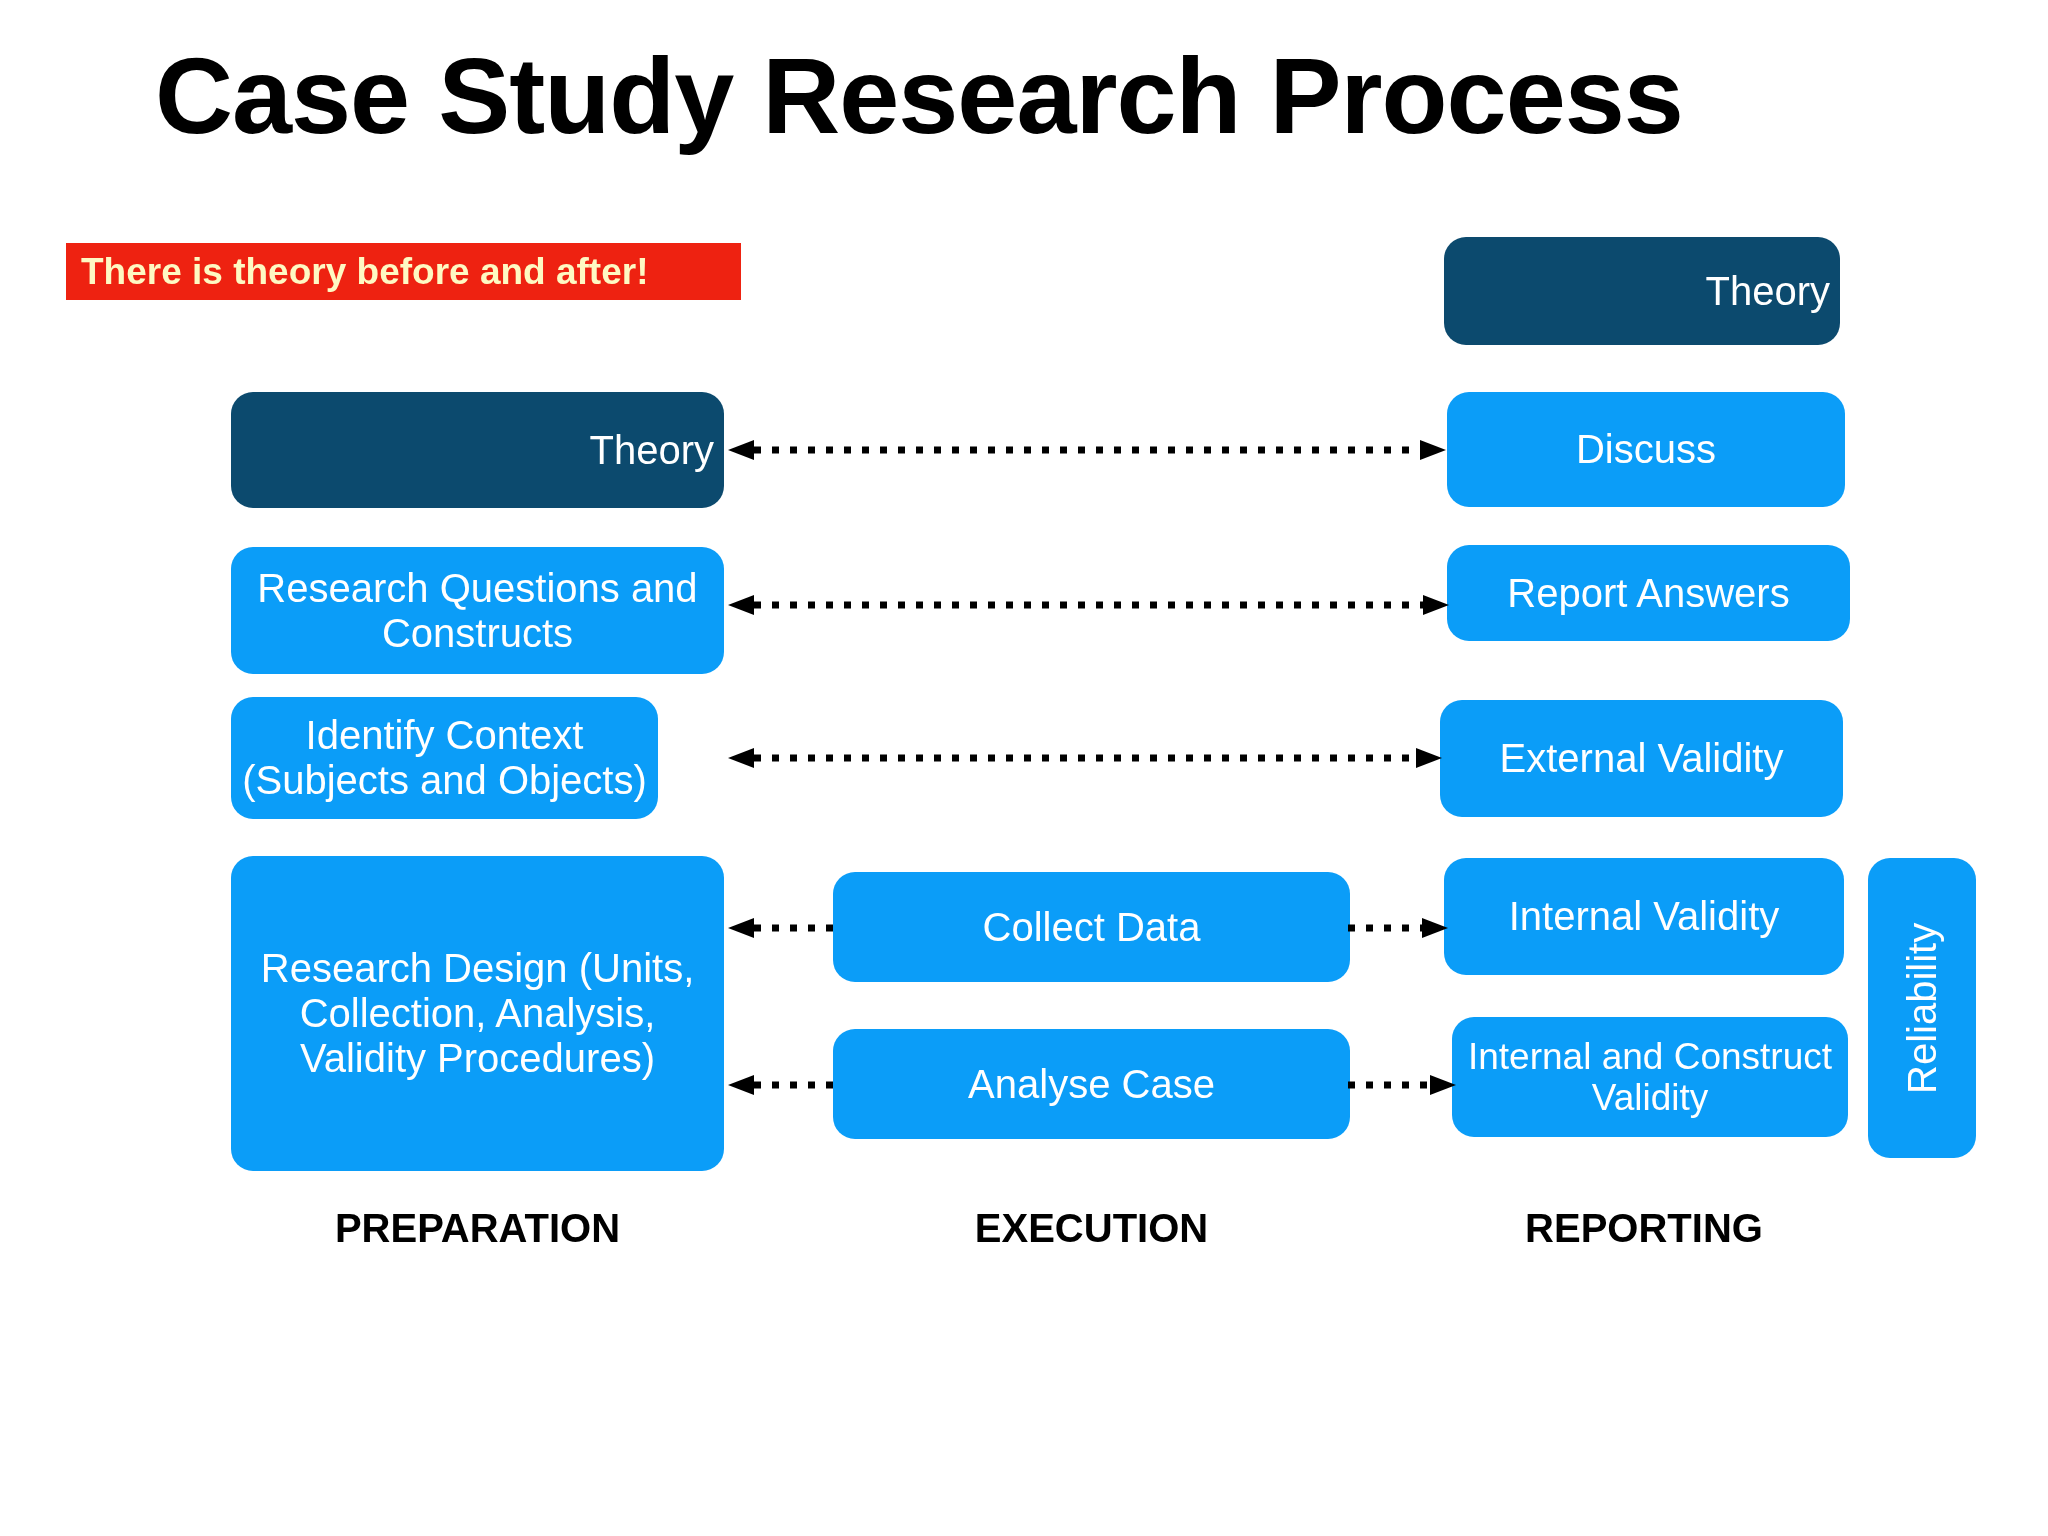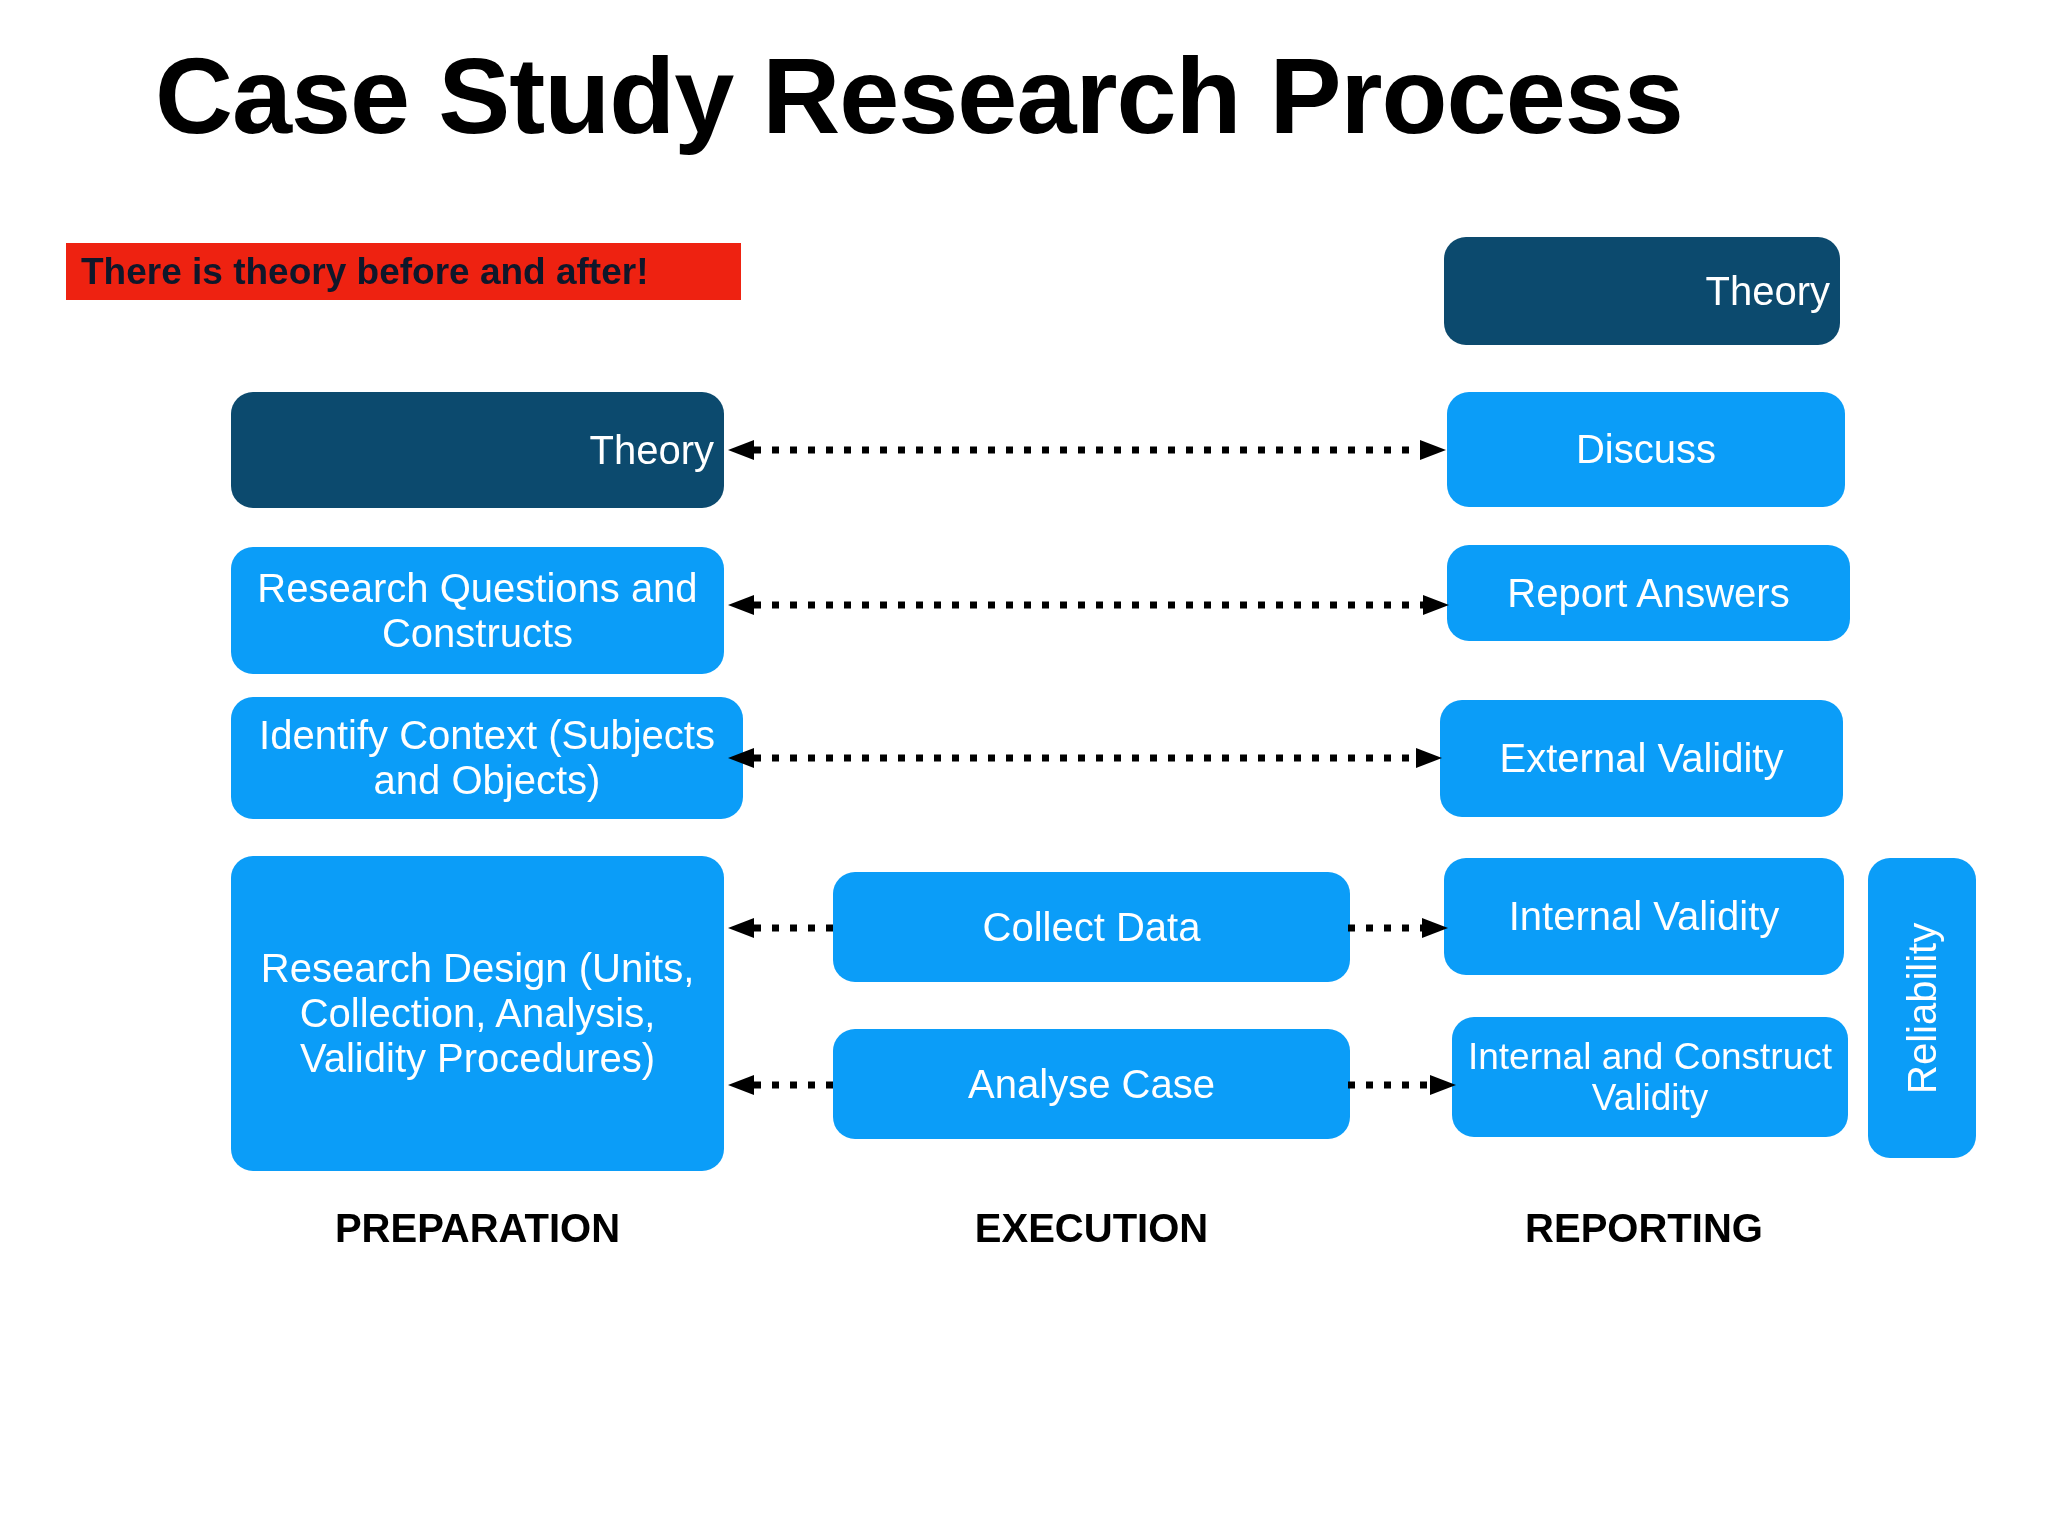--- a/index.html
+++ b/index.html
@@ -38,21 +38,21 @@
   }
 
   
   .callout {
     position: absolute;
     left: 66px;
     top: 243px;
     width: 675px;
     height: 57px;
     background: #ee2211;
-    color: #0f172a;
+    color: #fef9c3;
     font-size: 37px;
     font-weight: bold;
     line-height: 57px;
     padding-left: 15px;
     box-sizing: border-box;
     white-space: nowrap;
   }
 
   
   .node {
@@ -111,21 +111,21 @@
   </div>
 
   <div class="node green" style="left:231px; top:392px; width:493px; height:116px;">
     <span class="lbl">Theory</span>
   </div>
 
   <div class="node blue" style="left:231px; top:547px; width:493px; height:127px;">
     <span class="lbl">Research Questions and Constructs</span>
   </div>
 
-  <div class="node blue" style="left:231px; top:697px; width:512px; height:122px;">
+  <div class="node blue" style="left:231px; top:697px; width:427px; height:122px;">
     <span class="lbl">Identify Context (Subjects and Objects)</span>
   </div>
 
   <div class="node blue" style="left:231px; top:856px; width:493px; height:315px;">
     <span class="lbl">Research Design (Units, Collection, Analysis, Validity Procedures)</span>
   </div>
 
   <div class="node blue" style="left:833px; top:872px; width:517px; height:110px;">
     <span class="lbl">Collect Data</span>
   </div>

